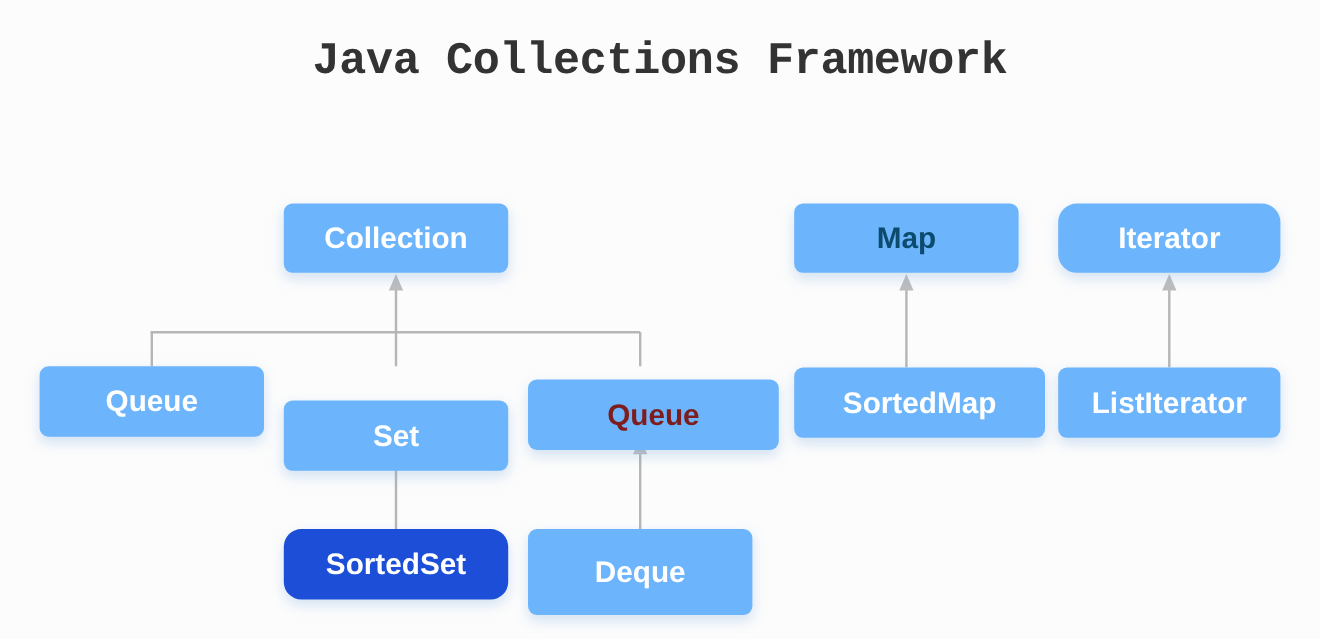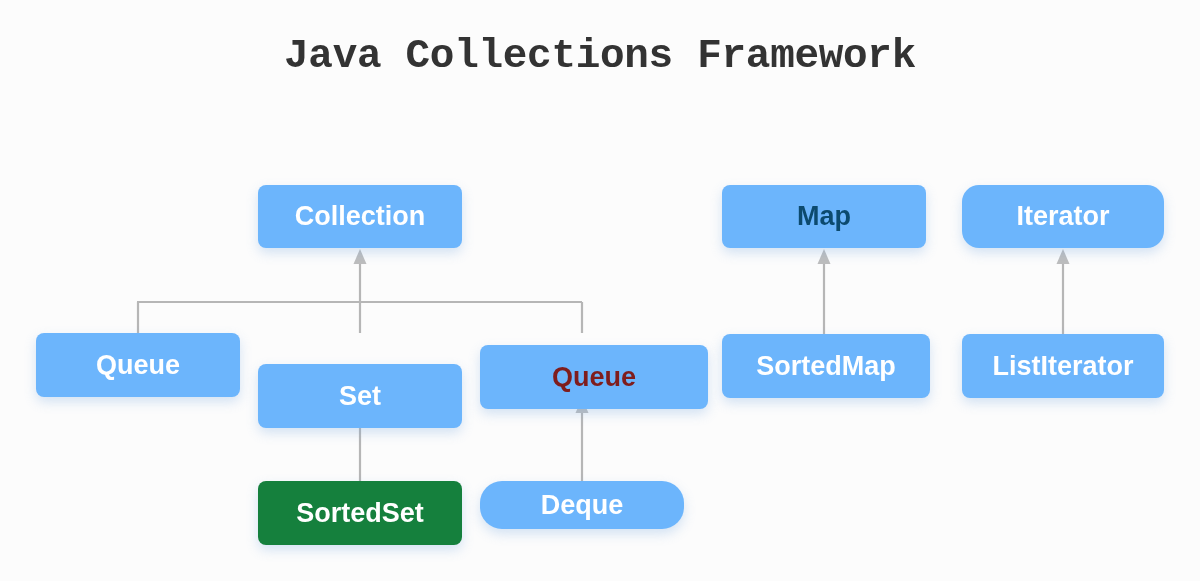--- a/index.html
+++ b/index.html
@@ -117,27 +117,27 @@
       </div>
       <div class="node" style="left: 36px; top: 333px; width: 204px; height: 64px; background: rgb(108, 181, 252); color: rgb(255, 255, 255); font-size: 27px;">
         <span class="node-label">Queue</span>
       </div>
       <div class="node" style="left: 258px; top: 333px; width: 204px; height: 64px; background: rgb(108, 181, 252); color: rgb(255, 255, 255); font-size: 27px; margin-top: 31px;">
         <span class="node-label">Set</span>
       </div>
       <div class="node" style="left: 480px; top: 333px; width: 228px; height: 64px; background: rgb(108, 181, 252); color: #7f1d1d; font-size: 27px; margin-top: 12px;">
         <span class="node-label">Queue</span>
       </div>
-      <div class="node" style="left: 722px; top: 334px; width: 208px; height: 64px; background: rgb(108, 181, 252); color: rgb(255, 255, 255); font-size: 27px;">
+      <div class="node" style="left: 722px; top: 334px; width: 228px; height: 64px; background: rgb(108, 181, 252); color: rgb(255, 255, 255); font-size: 27px;">
         <span class="node-label">SortedMap</span>
       </div>
       <div class="node" style="left: 962px; top: 334px; width: 202px; height: 64px; background: rgb(108, 181, 252); color: rgb(255, 255, 255); font-size: 27px;">
         <span class="node-label">ListIterator</span>
       </div>
-      <div class="node" style="left: 258px; top: 481px; width: 204px; height: 64px; background: #15803d; color: rgb(255, 255, 255); font-size: 27px;">
+      <div class="node" style="left: 258px; top: 481px; width: 204px; height: 64px; background: #1d4ed8; color: rgb(255, 255, 255); font-size: 27px; border-radius: 16px;">
         <span class="node-label">SortedSet</span>
       </div>
-      <div class="node" style="left: 480px; top: 481px; width: 204px; height: 48px; background: rgb(108, 181, 252); color: rgb(255, 255, 255); font-size: 27px; border-radius: 22px;">
+      <div class="node" style="left: 480px; top: 481px; width: 204px; height: 78px; background: rgb(108, 181, 252); color: rgb(255, 255, 255); font-size: 27px;">
         <span class="node-label">Deque</span>
       </div>
     </div>
 
 </div>
 
 </body></html>

